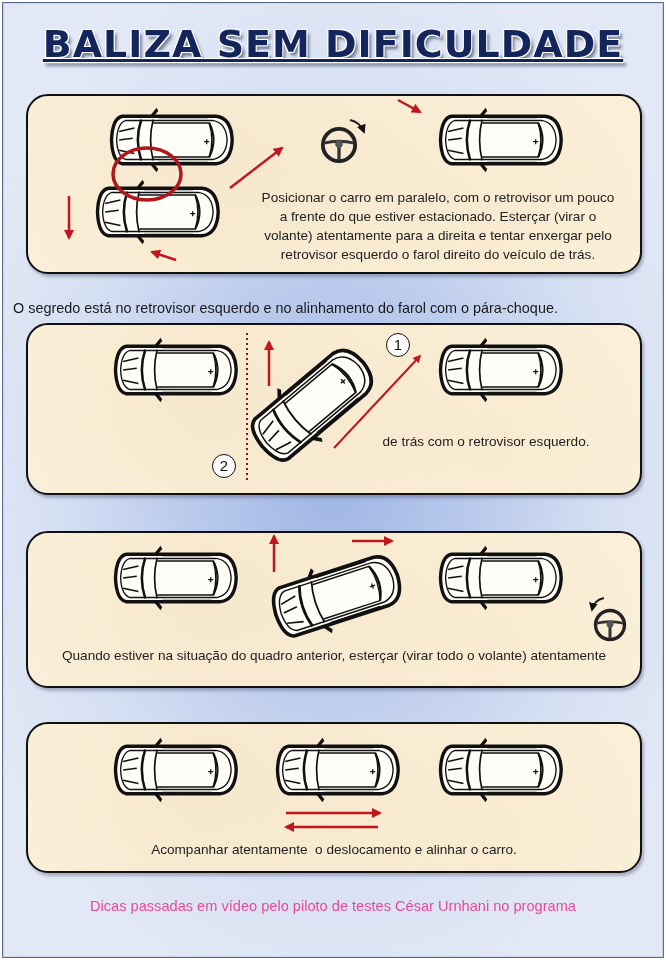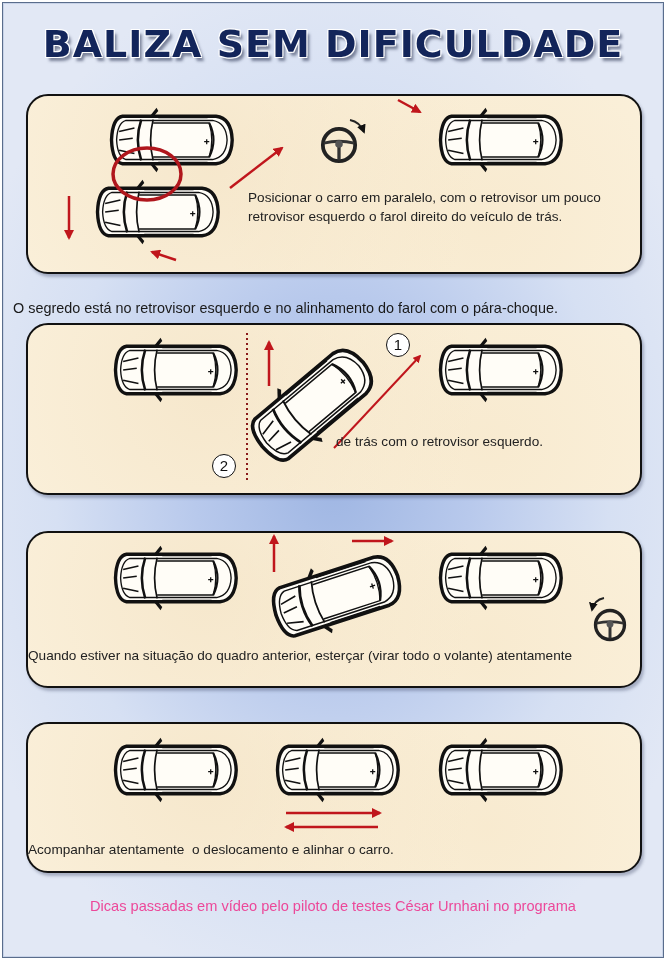--- a/index.html
+++ b/index.html
@@ -12,35 +12,36 @@
     position: absolute; left: 2px; top: 2px; width: 660px; height: 954px;
     border: 1px solid #5a6d8c;
     background: radial-gradient(ellipse 60% 55% at 50% 50%, #9fb6e3 0%, #b8c9ec 35%, #d6e0f3 70%, #e2e8f5 100%);
     box-shadow: inset 0 0 0 1px #c8d3e8;
   }
   .title {
     position: absolute; left: 0; top: 22px; width: 666px; text-align: center;
     font-family: "DejaVu Sans", sans-serif; font-weight: bold;
     font-size: 38px; letter-spacing: 1px; color: #13255a;
     text-shadow: 1px 1px 0 #ffffff, -1px -1px 0 #ffffff, 1px -1px 0 #ffffff, -1px 1px 0 #ffffff, 3px 4px 3px rgba(40,50,80,0.55);
+    text-decoration: underline;
   }
   .panel {
     position: absolute; left: 26px; width: 612px;
     border: 2px solid #111111; border-radius: 22px;
     background: #fbf1dc;
     background-image: radial-gradient(circle at 30% 40%, rgba(240,220,185,0.45) 0, rgba(0,0,0,0) 60%),
                       radial-gradient(circle at 75% 70%, rgba(245,228,196,0.5) 0, rgba(0,0,0,0) 55%);
     box-shadow: 2px 3px 3px rgba(60,70,100,0.35);
   }
   .p1 { top: 94px; height: 176px; }
   .p2 { top: 323px; height: 168px; }
   .p3 { top: 531px; height: 153px; }
   .p4 { top: 722px; height: 147px; }
   .caption {
-    position: absolute; color: #222; font-size: 13.6px; line-height: 19px; 
+    position: absolute; color: #222; font-size: 13.6px; line-height: 19px; text-align: center;
   }
   .between {
     position: absolute; left: 0; width: 571px; text-align: center; color: #1a1a1a; font-size: 14.4px;
   }
   .footer {
     position: absolute; left: 0; top: 896px; width: 666px; text-align: center;
     color: #ec4899; font-size: 14.6px; line-height: 20px;
   }
   .car { position: absolute; }
   .abs { position: absolute; }
@@ -121,20 +122,22 @@
     </g>
   <g>
       <path d="M350 120 Q360 122 364 132" fill="none" stroke="#222" stroke-width="1.8" marker-end="url(#ahk)"></path>
     </g>
 </svg>
 <svg class="abs" style="left:320px;top:126px" width="38" height="38">
     <use href="#wheel"></use>
   </svg>
 <div class="caption" style="left:248px;top:188px;width:380px;">
   <div>Posicionar o carro em paralelo, com o retrovisor um pouco</div>
+  <div>a frente do que estiver estacionado. Esterçar (virar o</div>
+  <div>volante) atentamente para a direita e tentar enxergar pelo</div>
   <div>retrovisor esquerdo o farol direito do veículo de trás.</div>
 </div>
 
 <div class="between" style="top:300px">O segredo está no retrovisor esquerdo e no alinhamento do farol com o pára-choque.</div>
 
 <div class="panel p2"></div>
 <svg class="car" style="left:100px;top:336px" width="150" height="68">
     <use href="#car"></use>
   </svg>
 <svg class="car" style="left:425px;top:336px" width="150" height="68">

